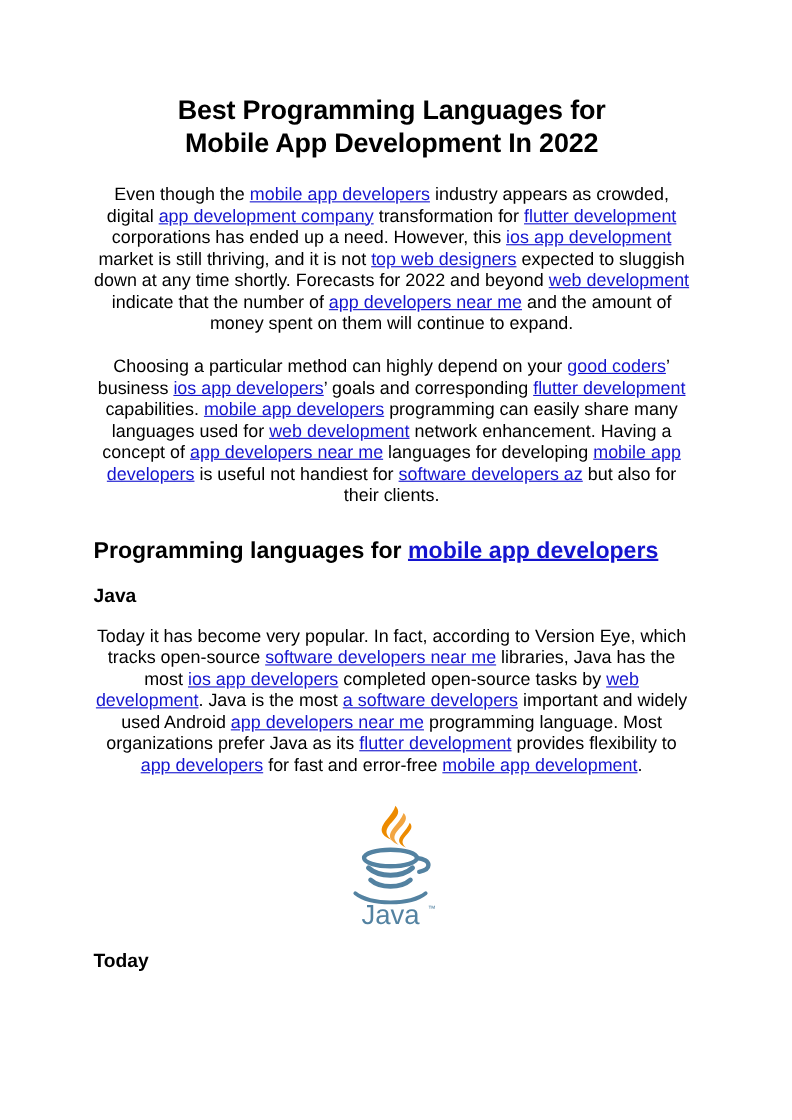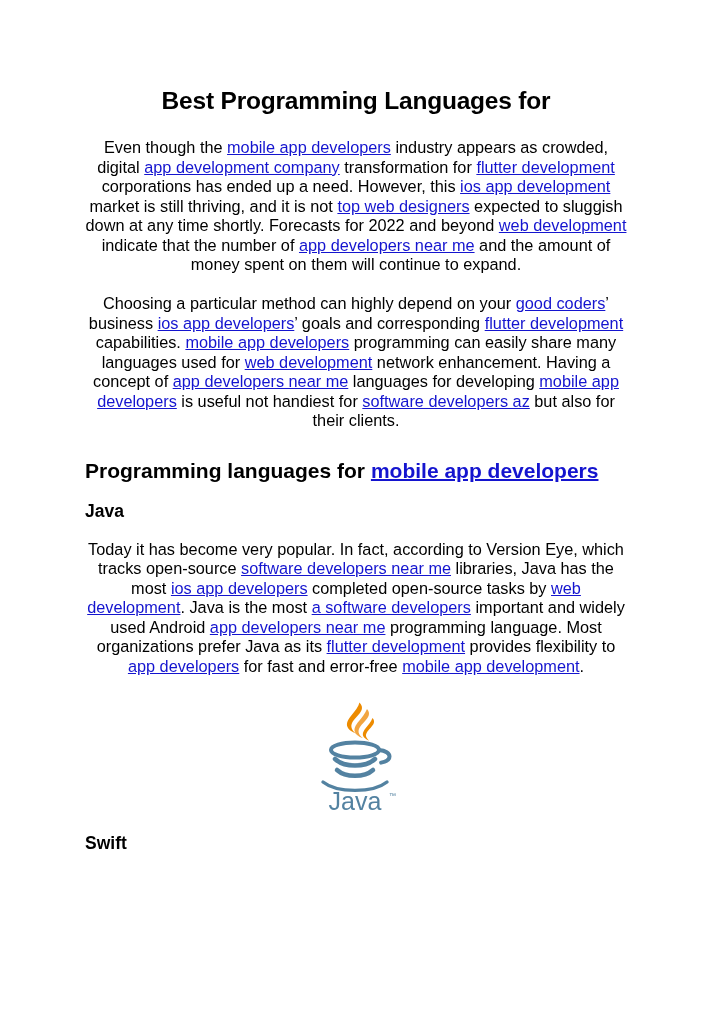--- a/index.html
+++ b/index.html
@@ -90,20 +90,21 @@
   }
 </style>
 </head>
 <body>
 
 <div class="page">
   <div class="content">
 
     <h1 class="doc-title">
       <span>Best Programming Languages for</span><br>
+      <span>Mobile App Development In 2022</span>
     </h1>
 
     <p class="para"><span>Even though the </span><a class="lnk" href="#">mobile app developers</a><span> industry appears as crowded, digital </span><a class="lnk" href="#">app development company</a><span> transformation for </span><a class="lnk" href="#">flutter development</a><span> corporations has ended up a need.  However, this </span><a class="lnk" href="#">ios app development</a><span> market is still thriving, and it is not </span><a class="lnk" href="#">top web designers</a><span> expected to sluggish down at any time shortly. Forecasts for 2022 and beyond </span><a class="lnk" href="#">web development</a><span> indicate that the number of </span><a class="lnk" href="#">app developers near me</a><span> and the amount of money spent on them will continue to expand.</span></p>
 
     <div class="gap-para"></div>
 
     <p class="para"><span>Choosing a particular method can highly depend on your </span><a class="lnk" href="#">good coders</a><span>’ business </span><a class="lnk" href="#">ios app developers</a><span>’ goals and corresponding </span><a class="lnk" href="#">flutter development</a><span> capabilities. </span><a class="lnk" href="#">mobile app developers</a><span> programming can easily share many languages used for </span><a class="lnk" href="#">web development</a><span> network enhancement. Having a concept of </span><a class="lnk" href="#">app developers near me</a><span> languages for developing </span><a class="lnk" href="#">mobile app developers</a><span> is useful not handiest for </span><a class="lnk" href="#">software developers az</a><span> but also for their clients.</span></p>
 
     <div class="spacer-29"></div>
 
@@ -135,16 +136,16 @@
 
         <path d="M13 82c6.5 5.2 19.0 8.4 32.0 8.4s25.5-3.2 32.0-8.4" fill="none" stroke="#5382A1" stroke-width="3.4" stroke-linecap="round"></path>
 
         <text x="45" y="110" text-anchor="middle" font-family="'Liberation Sans', sans-serif" font-size="25" fill="#5382A1">Java</text>
         <text x="79" y="98" font-family="'Liberation Sans', sans-serif" font-size="7" fill="#5382A1">™</text>
       </svg>
     </div>
 
     <div class="spacer-20"></div>
 
-    <h3 class="sub-head">Swift</h3>
+    <h3 class="sub-head">Today</h3>
 
   </div>
 </div>
 
 </body></html>

